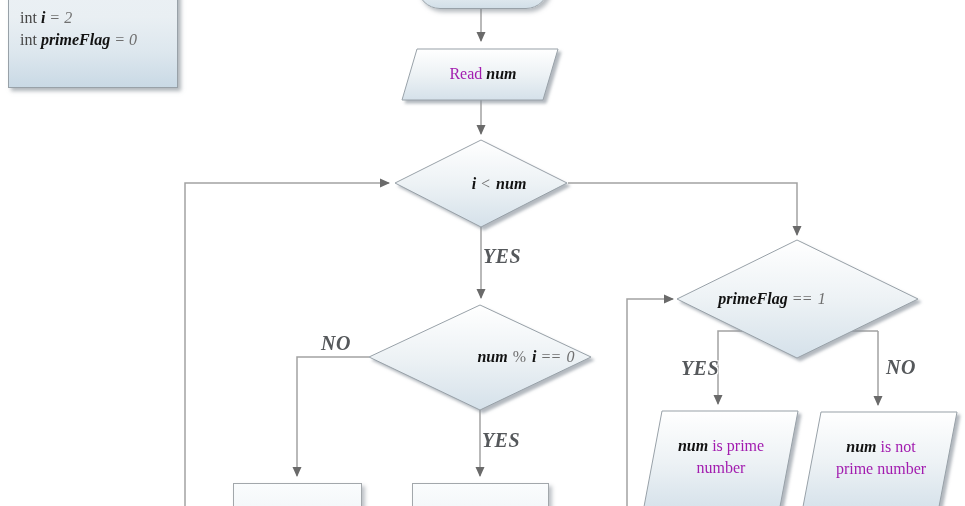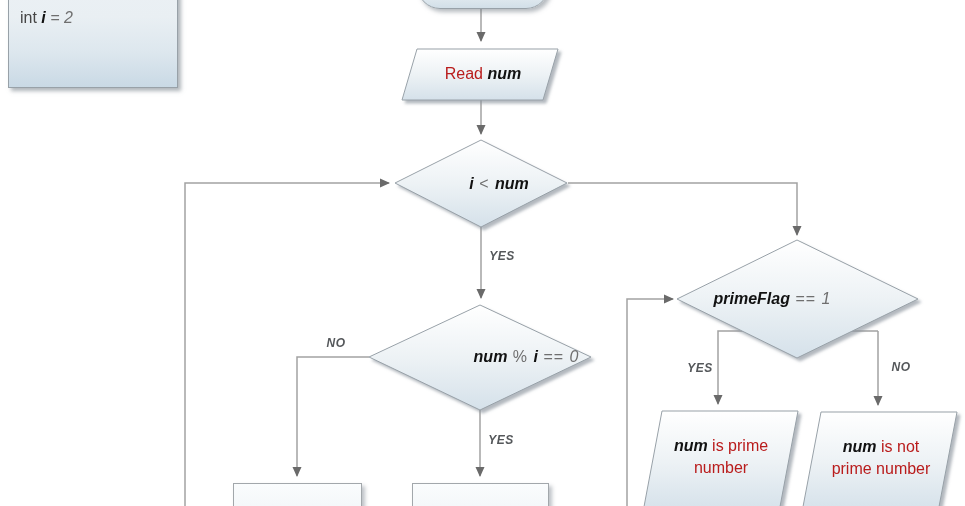--- a/index.html
+++ b/index.html
@@ -1,18 +1,18 @@
 <!DOCTYPE html>
 <html><head>
 <meta charset="utf-8">
 <style>
   html,body{margin:0;padding:0;background:#fff;}
   .canvas{
     position:relative;width:965px;height:506px;overflow:hidden;background:#ffffff;
-    font-family:Liberation Sans, sans-serif;
+    font-family:Liberation Serif, serif;
   }
   .flow-svg{position:absolute;left:0;top:0;z-index:1;}
   
   .shape{position:absolute;box-sizing:border-box;z-index:2;}
   .note{
     left:8px;top:-30px;width:170px;height:118px;
     border:1px solid #98a1a8;
     background:linear-gradient(180deg,#ecf1f5 0%,#e9eff3 40%,#dde7ee 70%,#c9d9e5 100%);
     box-shadow:3px 3px 4px rgba(110,120,130,.55);
     padding:36px 0 0 11px;font-size:16px;line-height:22px;color:#464646;
@@ -31,28 +31,28 @@
   }
   #proc-left{left:233px;}
   #proc-right{left:412px;width:137px;}
   
   .txt{
     position:absolute;z-index:3;white-space:nowrap;
     font-size:16px;color:#3f3f3f;transform:translate(-50%,-50%);
   }
   .txt.center-lines{white-space:normal;text-align:center;line-height:22px;width:150px;}
   .edge-label{
-    font-size:12px;font-weight:bold;font-style:italic;color:#55585b;letter-spacing:.5px;
+    font-size:20px;font-weight:bold;font-style:italic;color:#55585b;letter-spacing:.5px;
     text-shadow:1px 1px 0 #fff,-1px 1px 0 #fff,1px -1px 0 #fff,-1px -1px 0 #fff;
   }
   .var{font-weight:bold;font-style:italic;color:#121212;}
   .op{color:#6f6f6f;letter-spacing:1px;}
   .val{color:#6f6f6f;font-style:italic;}
   .kw{color:#464646;}
-  .plain{color:#b91c1c;}
+  .plain{color:#a21caf;}
 </style>
 </head>
 <body>
 
 <div class="canvas">
 
   <svg class="flow-svg" width="965" height="506" viewBox="0 0 965 506">
     <defs>
       <linearGradient id="g" x1="0" y1="0" x2="0" y2="1">
         <stop offset="0" stop-color="#ffffff"></stop>
@@ -87,20 +87,21 @@
       <polygon points="797,240 918,299 797,358 677,299"></polygon>
       <polygon points="662,411 798,411 779,512 643,512"></polygon>
       <polygon points="821,412 957,412 938,512 802,512"></polygon>
     </g>
   </svg>
 
   <div class="shape terminal"></div>
 
   <div class="shape note">
     <div><span class="kw">int </span><span class="var">i</span><span class="val"> = 2</span></div>
+    <div><span class="kw">int </span><span class="var">primeFlag</span><span class="val"> = 0</span></div>
   </div>
 
   <div id="proc-left" class="shape proc"></div>
   <div id="proc-right" class="shape proc"></div>
 
   <div class="txt" style="left:483px;top:74px;">
     <span class="plain">Read </span><span class="var">num</span>
   </div>
 
   <div class="txt" style="left:481px;top:184px;margin-left:18px;">

